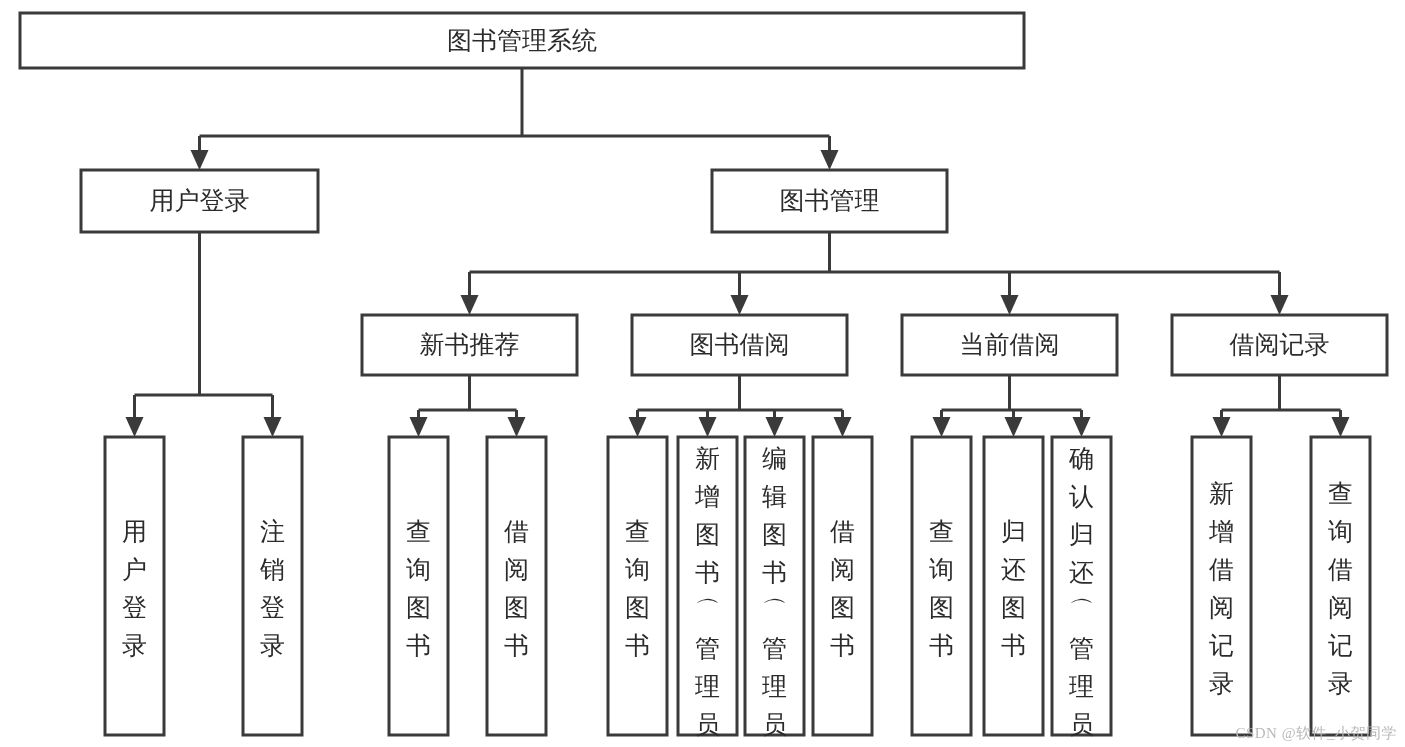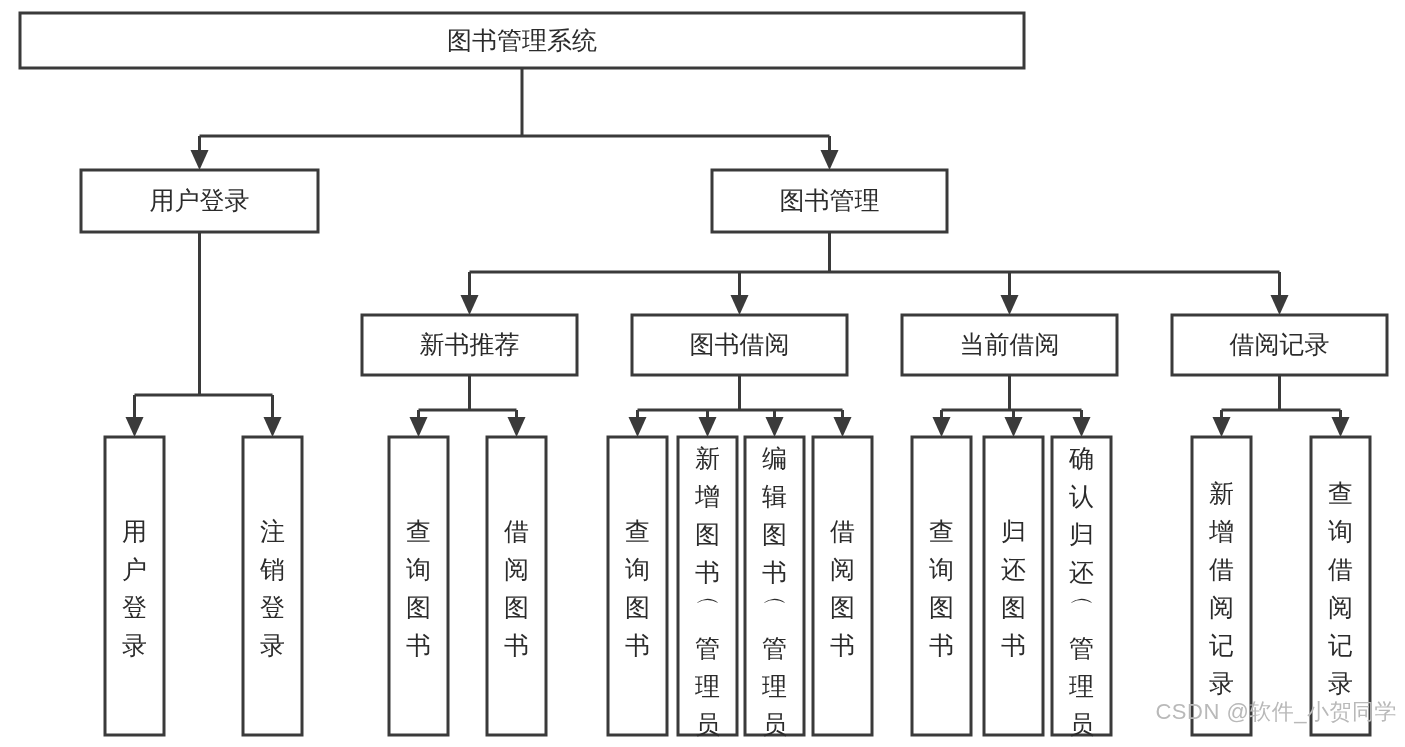--- a/index.html
+++ b/index.html
@@ -45,23 +45,23 @@
   }
   .node-label-v {
     font-family: "DejaVu Sans", "Liberation Sans", sans-serif;
     font-size: 25px;
     fill: #2b2b2b;
     text-anchor: middle;
   }
   .watermark {
     position: absolute;
     right: 8px;
-    bottom: 20px;
-    font-family: Liberation Sans, sans-serif;
-    font-size: 22px;
+    bottom: 4px;
+    font-family: Liberation Serif, serif;
+    font-size: 15px;
     color: #b9b9b9;
     letter-spacing: 0.5px;
     white-space: nowrap;
     user-select: none;
   }
 </style>
 </head>
 <body>
 
 <svg id="diagram-root" viewBox="0 0 1405 747" width="1405" height="747">

